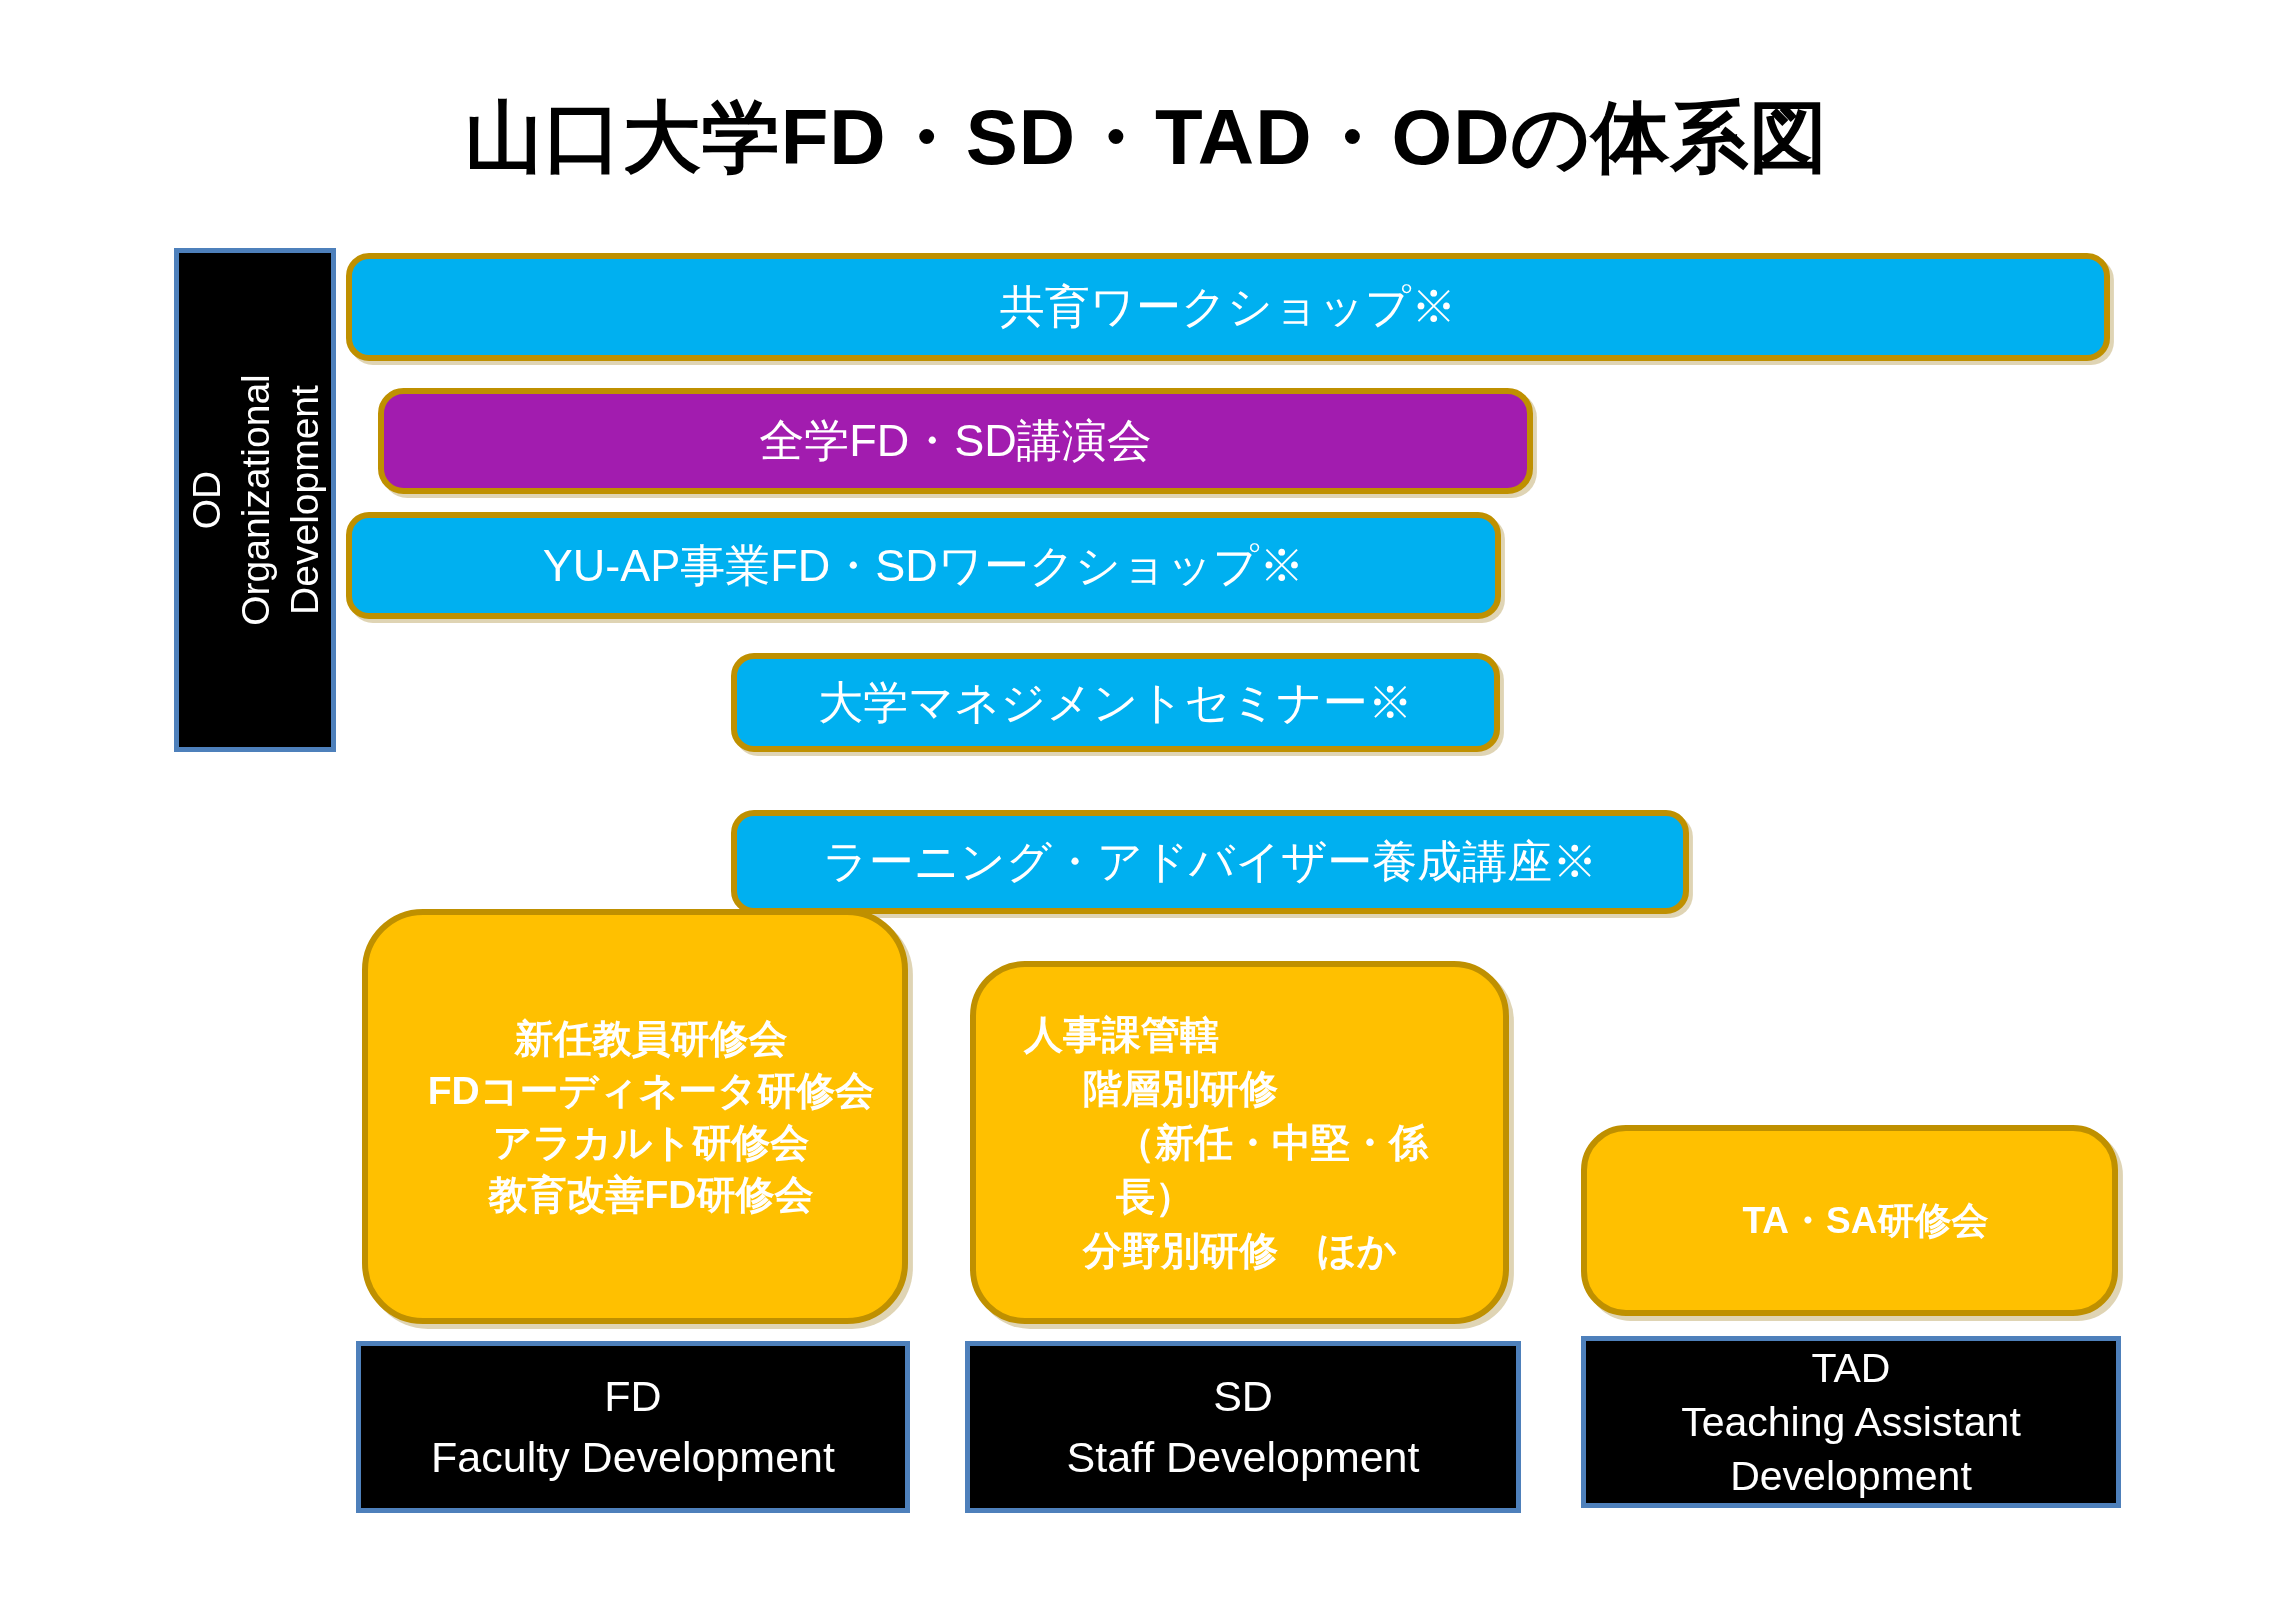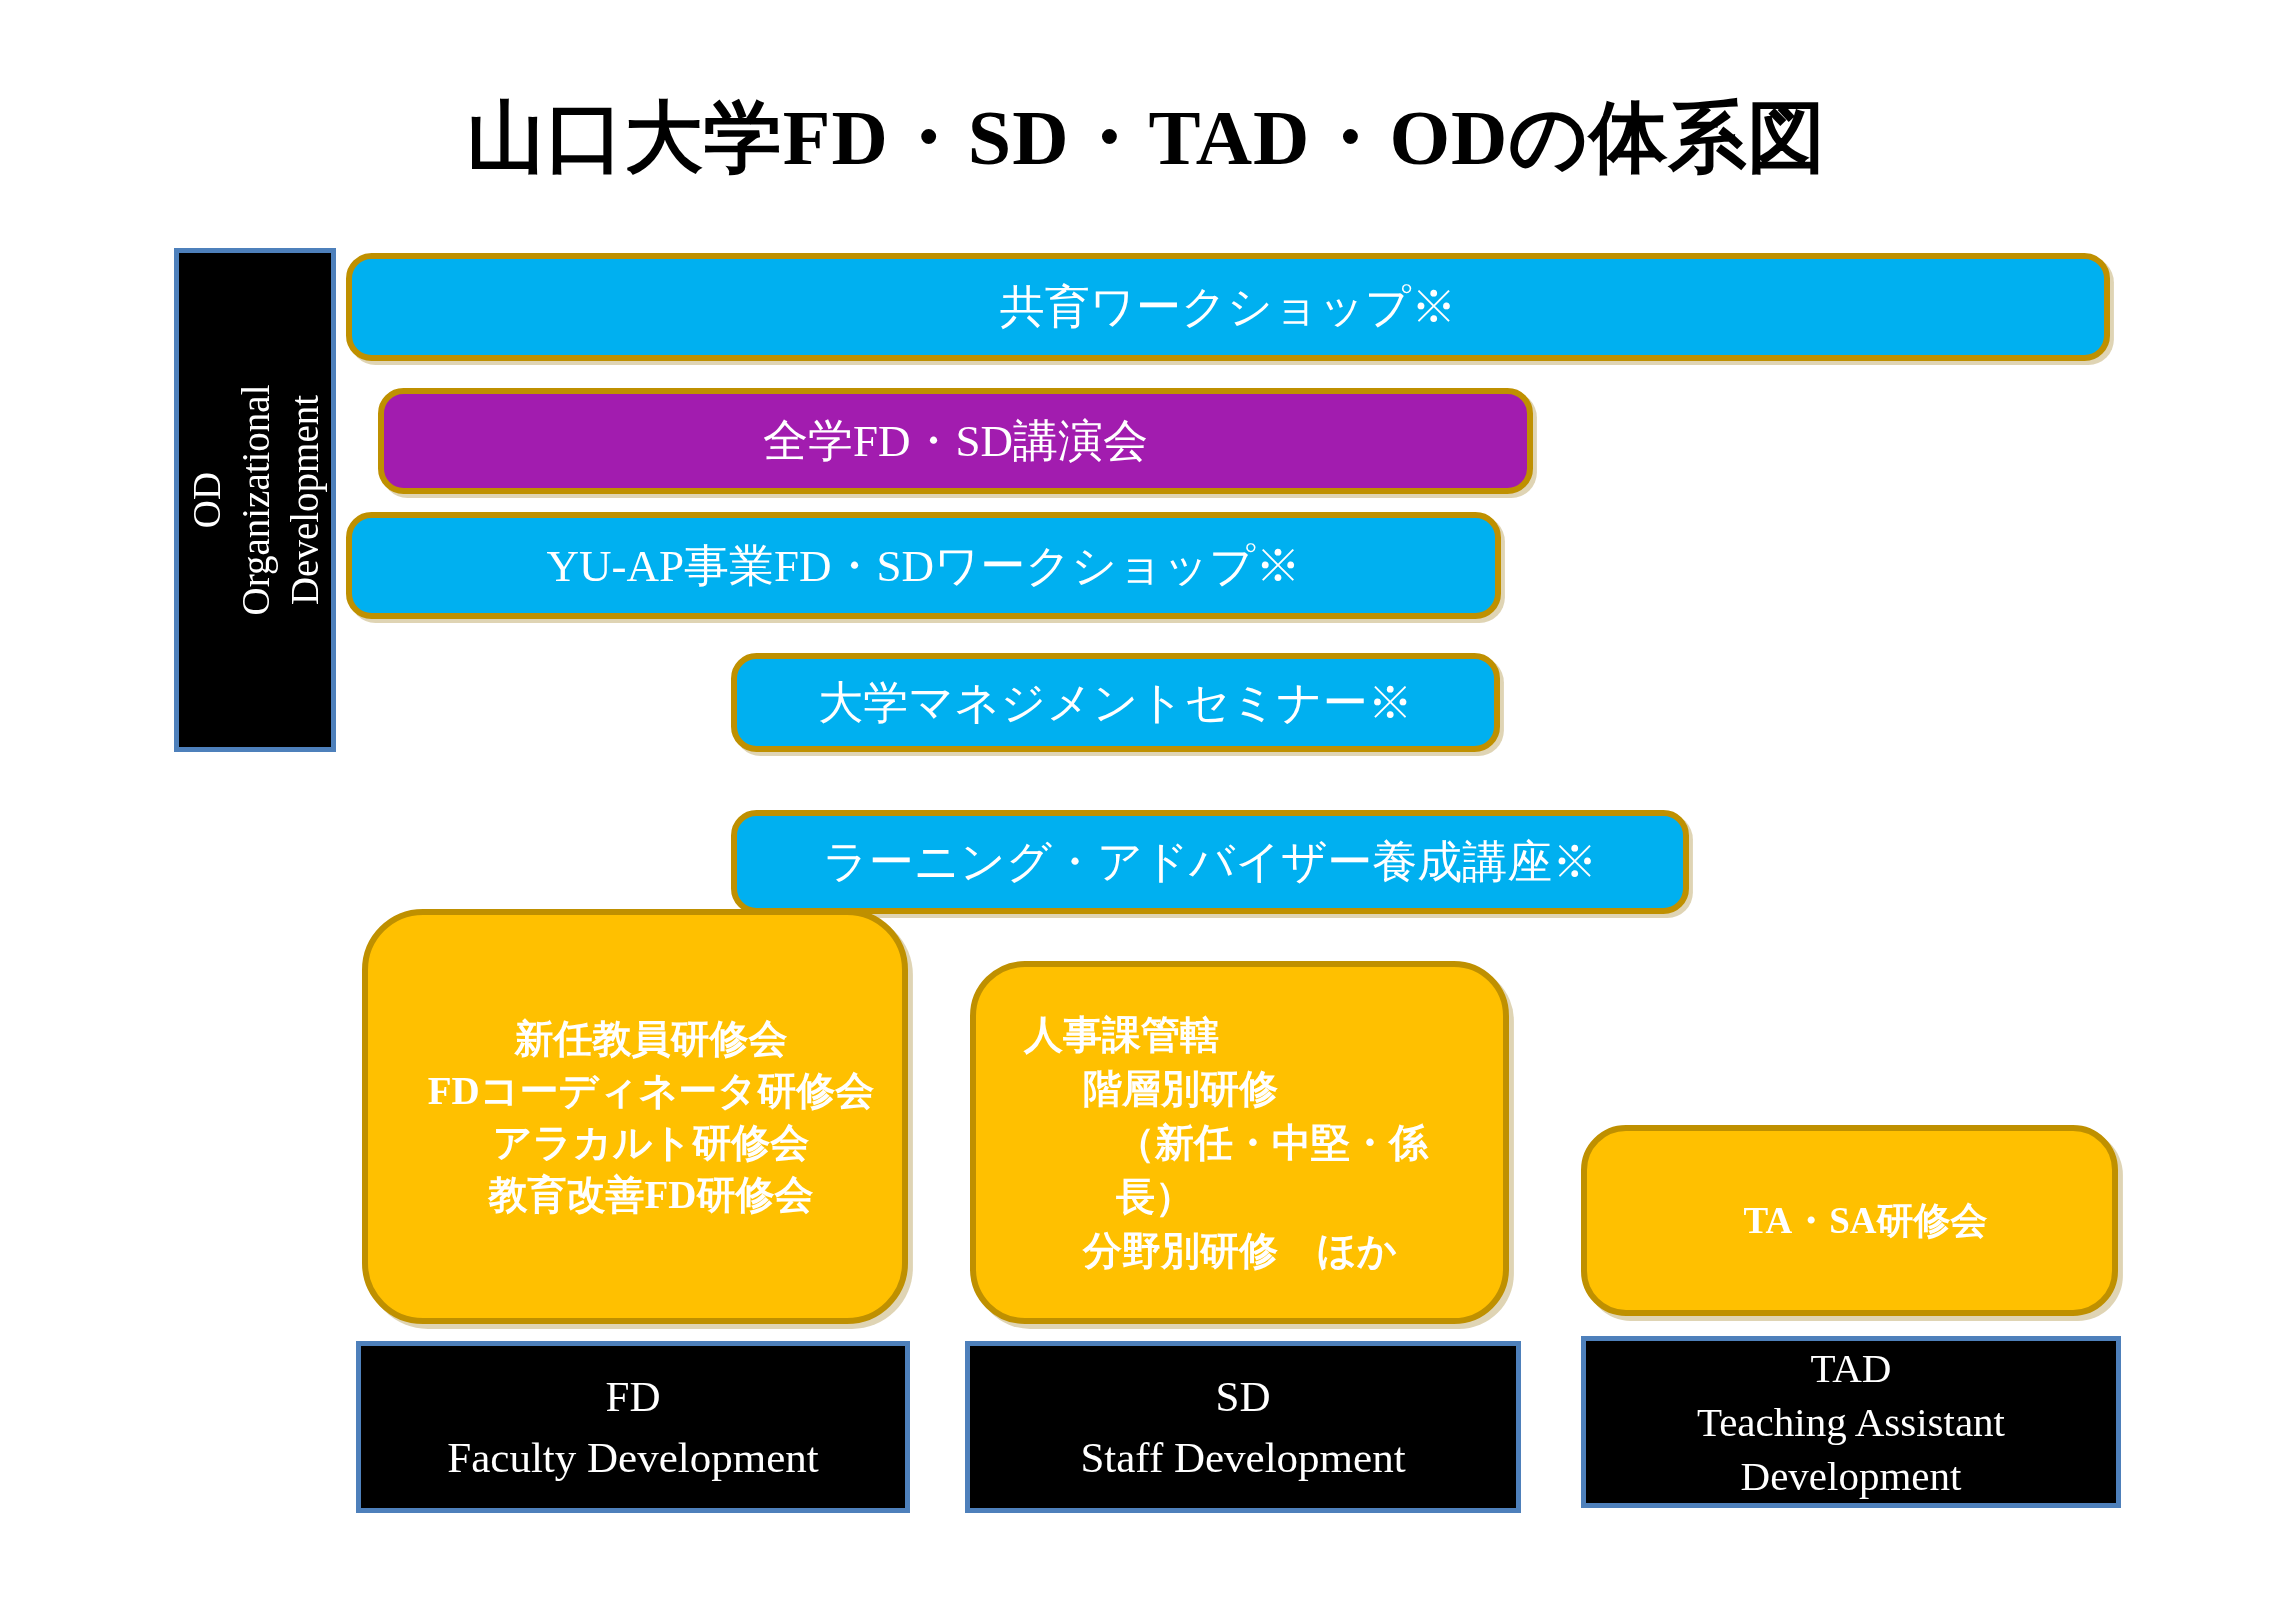--- a/index.html
+++ b/index.html
@@ -1,21 +1,21 @@
 <!DOCTYPE html>
 <html><head>
 <meta charset="utf-8">
 <style>
   html,body{margin:0;padding:0;background:#ffffff;}
   .canvas{
     position:relative;
     width:2293px;
     height:1621px;
     background:#ffffff;
-    font-family:Liberation Serif, serif;
+    font-family:Liberation Sans, sans-serif;
     overflow:hidden;
   }
   .title{
     position:absolute;
     left:0; top:86px;
     width:100%;
     margin:0;
     text-align:center;
     font-size:78px;
     font-weight:bold;
@@ -28,21 +28,21 @@
     box-sizing:border-box;
     border:6.9px solid #BF9000;
     border-radius:25.5px;
     display:flex;
     align-items:center;
     justify-content:center;
     color:#ffffff;
     font-size:45px;
     box-shadow:3.9px 3.9px 0 rgba(148,112,5,0.30);
   }
-  .bar.blue{background:#00B0F0;}
+  .bar.blue{background:#00B0F0;border-radius:23px;}
   .bar.orange{background:#a21caf;margin-left:32px;}
   .b1{left:346px;top:253px;width:1764px;height:108px;}
   .b2{left:346px;top:388px;width:1155px;height:106px;}
   .b3{left:346px;top:512px;width:1155px;height:107px;}
   .b4{left:731px;top:653px;width:769px;height:99px;}
   .b5{left:731px;top:810px;width:958px;height:104px;}
   
   .bigbox{
     position:absolute;
     box-sizing:border-box;

